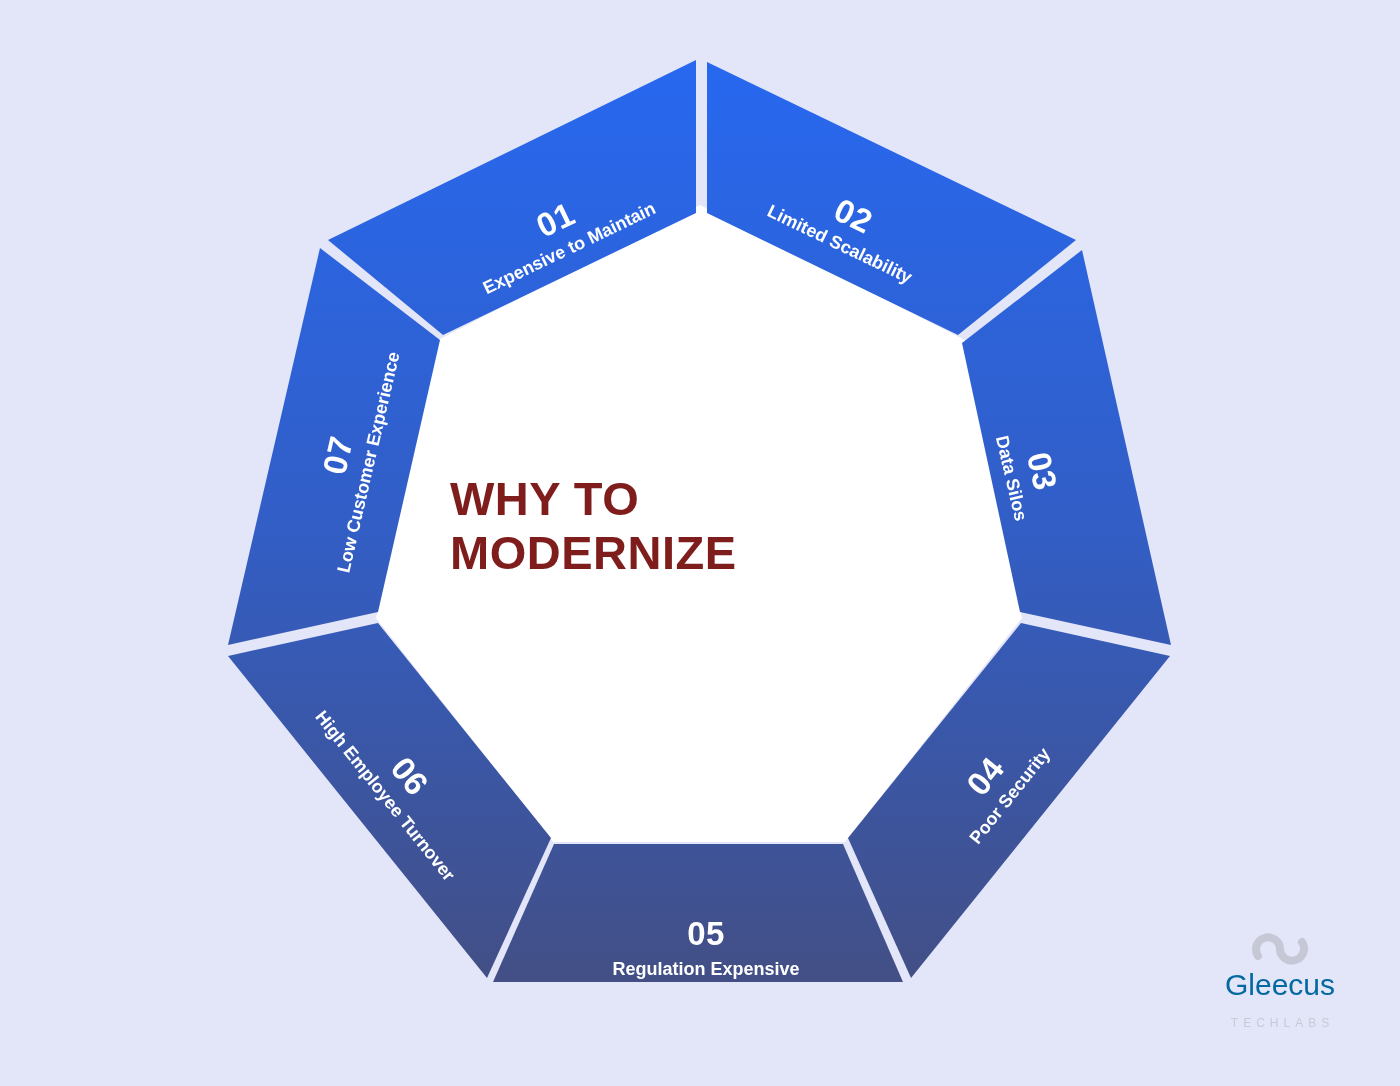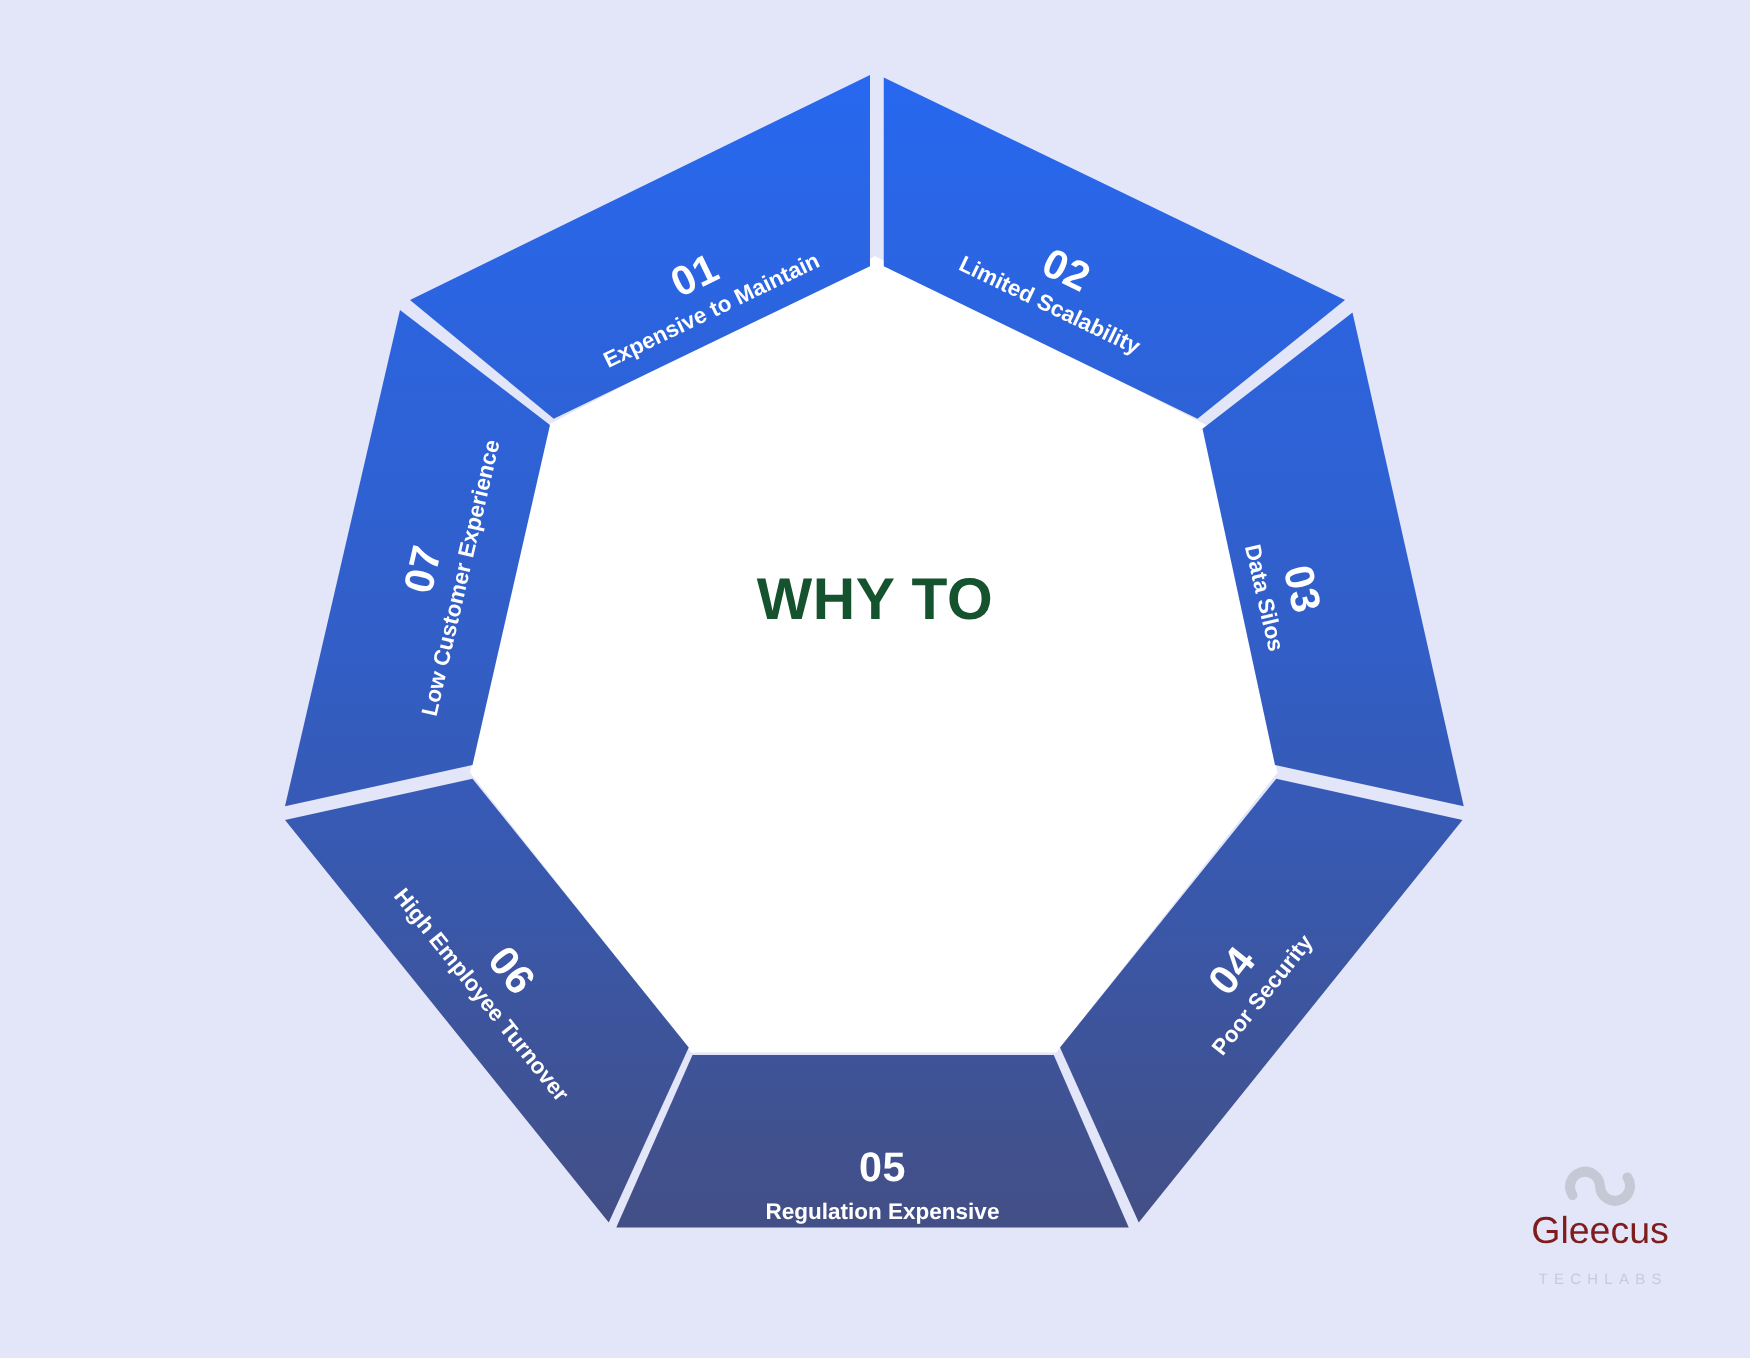--- a/index.html
+++ b/index.html
@@ -27,45 +27,44 @@
       letter-spacing: 0.5px;
     }
     .label .txt {
       display: block;
       font-weight: 700;
       font-size: 18px;
       line-height: 24px;
     }
     .title {
       position: absolute;
-      left: 450px; top: 452px;
+      left: 450px; top: 472px;
       width: 500px;
-      text-align: center;
       font-weight: 700;
       font-size: 47px;
       line-height: 54px;
-      color: #14532d;
+      color: #7f1d1d;
       letter-spacing: 0.5px;
     }
     .title span { display: block; }
     .logo {
       position: absolute;
       left: 1210px; top: 932px;
       width: 140px;
       text-align: center;
       color: #c6c8d6;
     }
     .logo .mark { display: block; margin: 0 auto; }
     .logo .brand {
       display: block;
       font-size: 30px;
       font-weight: 400;
       line-height: 30px;
       margin-top: 4px;
-      color: #7f1d1d;
+      color: #0369a1;
     }
     .logo .sub {
       display: block;
       font-size: 12px;
       letter-spacing: 5px;
       margin-top: 16px;
       color: #c8cad8;
       padding-left: 5px;
     }
   </style>
@@ -128,20 +127,21 @@
   <span class="txt">High Employee Turnover</span>
 </div>
 
 <div class="label" style="left:200px; top:427px; width:300px; transform: rotate(-77deg);">
   <span class="num">07</span>
   <span class="txt">Low Customer Experience</span>
 </div>
 
 <div class="title">
   <span>WHY TO</span>
+  <span>MODERNIZE</span>
 </div>
 
 <div class="logo">
   <svg class="mark" width="60" height="34" viewBox="0 0 60 34">
     <path d="M8,24 A12,12 0 1 1 30,17 A12,12 0 1 0 52,10" fill="none" stroke="#c6c8d6" stroke-width="8" stroke-linecap="round"></path>
   </svg>
   <span class="brand">Gleecus</span>
   <span class="sub">TECHLABS</span>
 </div>
 

